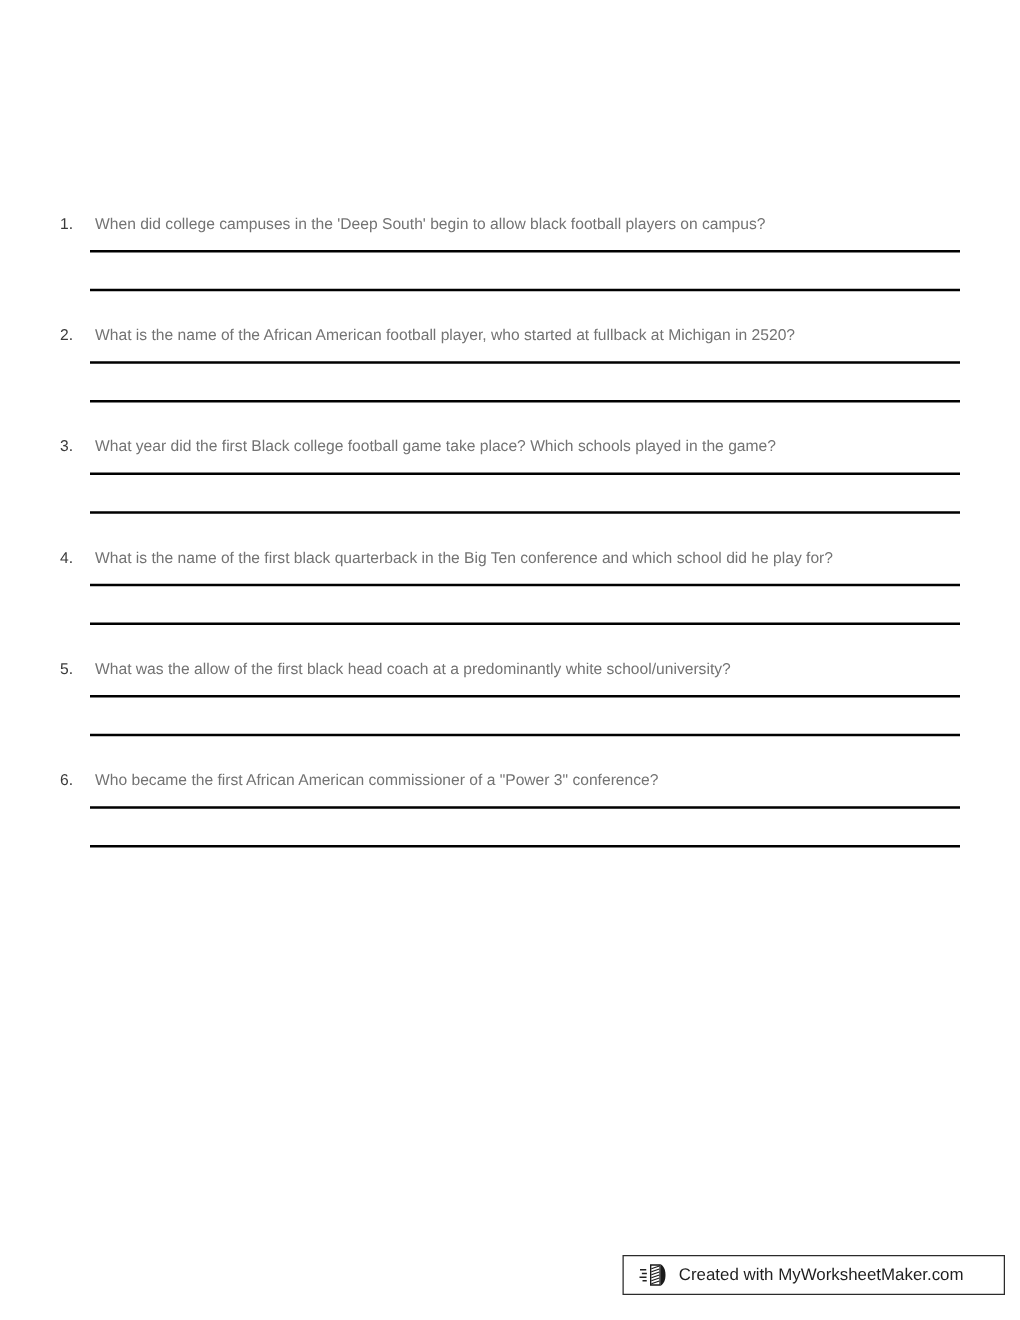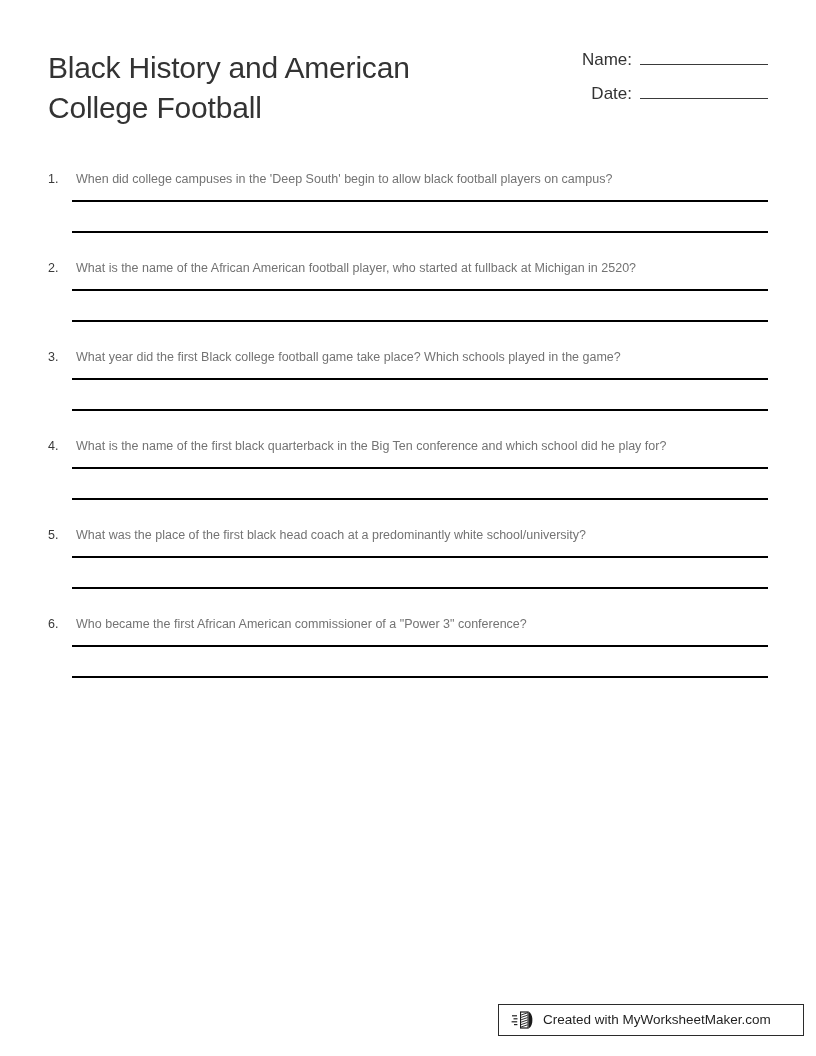--- a/index.html
+++ b/index.html
@@ -126,35 +126,20 @@
     color: #1f1f1f;
     line-height: 18px;
     white-space: nowrap;
   }
 </style>
 </head>
 <body>
 
 <div class="page">
 
-  <div class="header">
-    <h1 class="title">Black History and American
-College Football</h1>
-
-    <div class="meta">
-      <div class="meta-row">
-        <span class="meta-label">Name:</span>
-        <span class="meta-line"></span>
-      </div>
-      <div class="meta-row">
-        <span class="meta-label">Date:</span>
-        <span class="meta-line"></span>
-      </div>
-    </div>
-  </div>
 
   <div class="questions">
 
     <div class="question-block">
       <div class="q-row">
         <span class="q-num">1.</span>
         <span class="q-text">When did college campuses in the 'Deep South' begin to allow black football players on campus?</span>
       </div>
       <div class="answer-lines">
         <div class="answer-line first"></div>
@@ -191,21 +176,21 @@
       </div>
       <div class="answer-lines">
         <div class="answer-line first"></div>
         <div class="answer-line"></div>
       </div>
     </div>
 
     <div class="question-block">
       <div class="q-row">
         <span class="q-num">5.</span>
-        <span class="q-text">What was the place of the first black head coach at a predominantly white school/university?</span>
+        <span class="q-text">What was the allow of the first black head coach at a predominantly white school/university?</span>
       </div>
       <div class="answer-lines">
         <div class="answer-line first"></div>
         <div class="answer-line"></div>
       </div>
     </div>
 
     <div class="question-block">
       <div class="q-row">
         <span class="q-num">6.</span>

